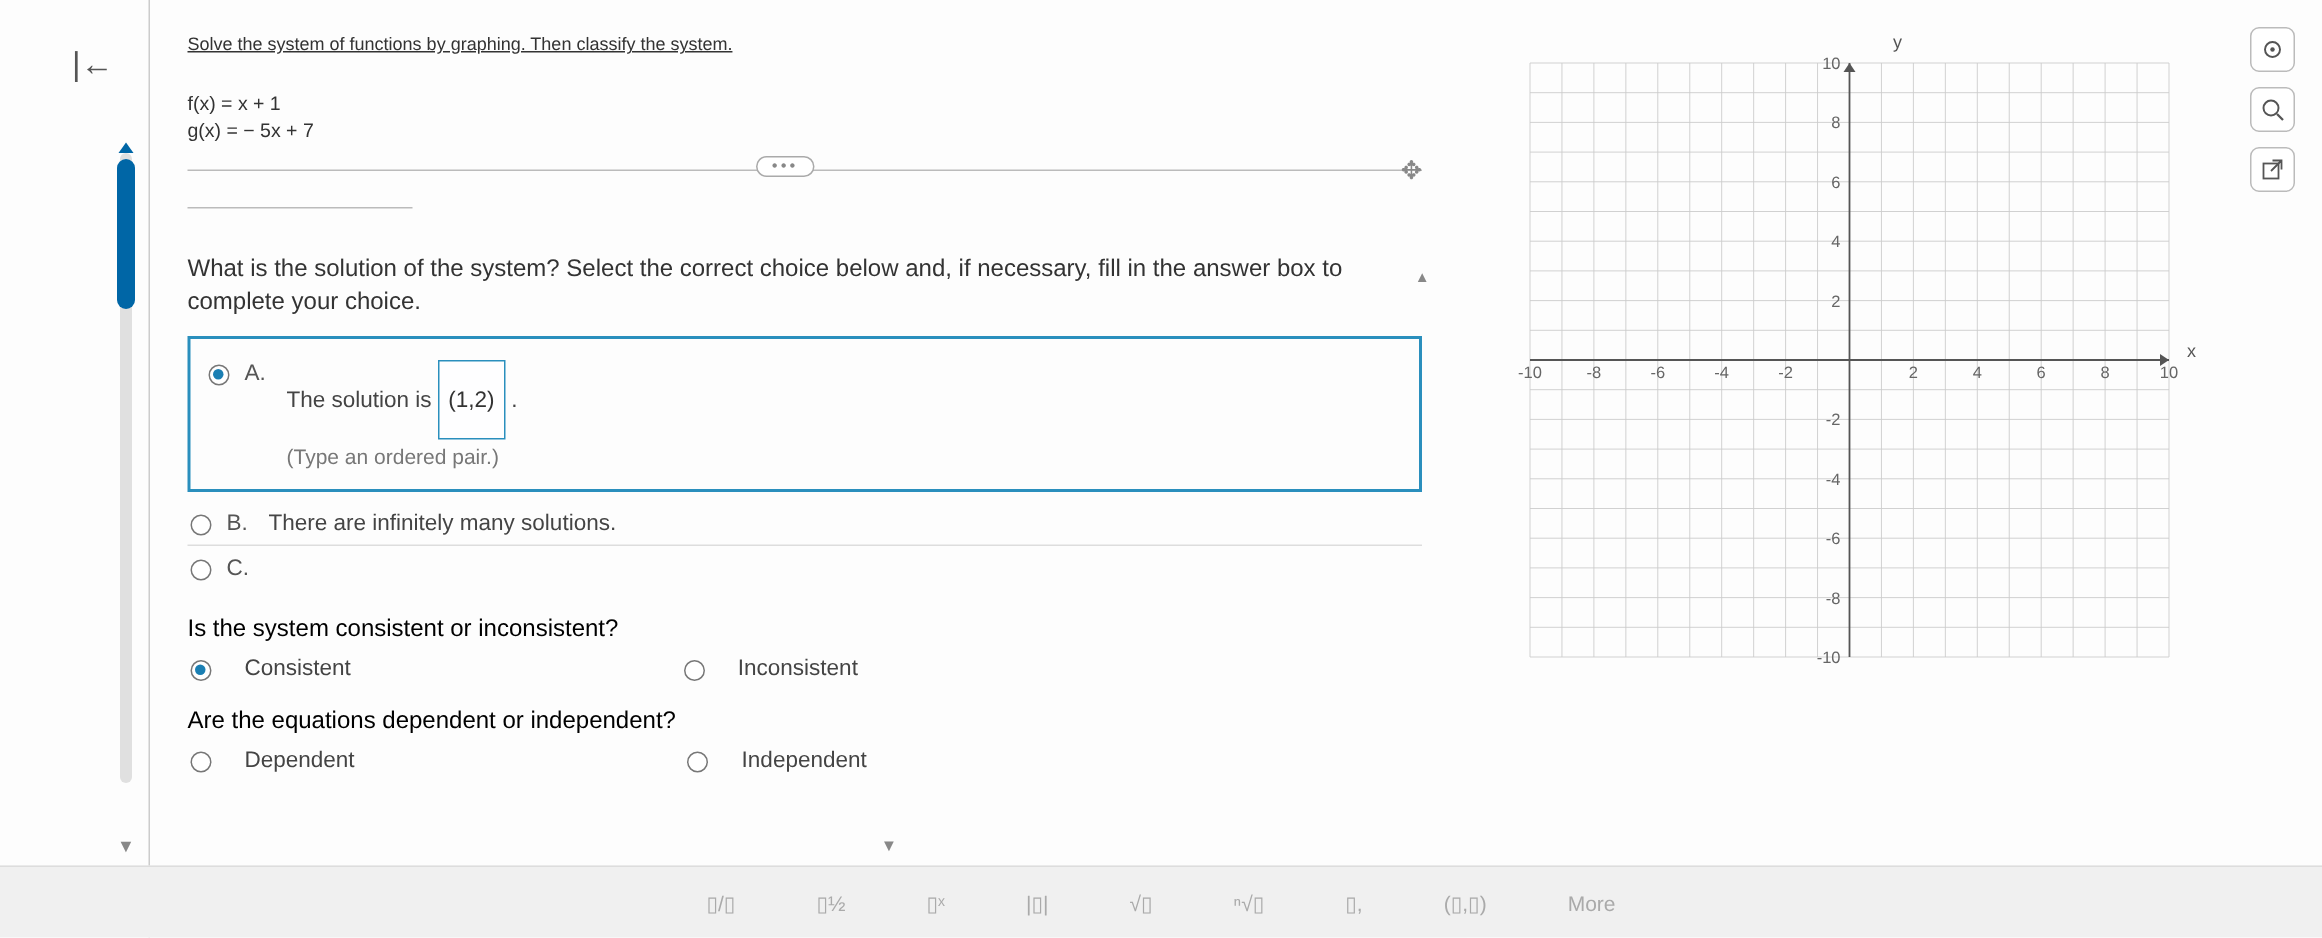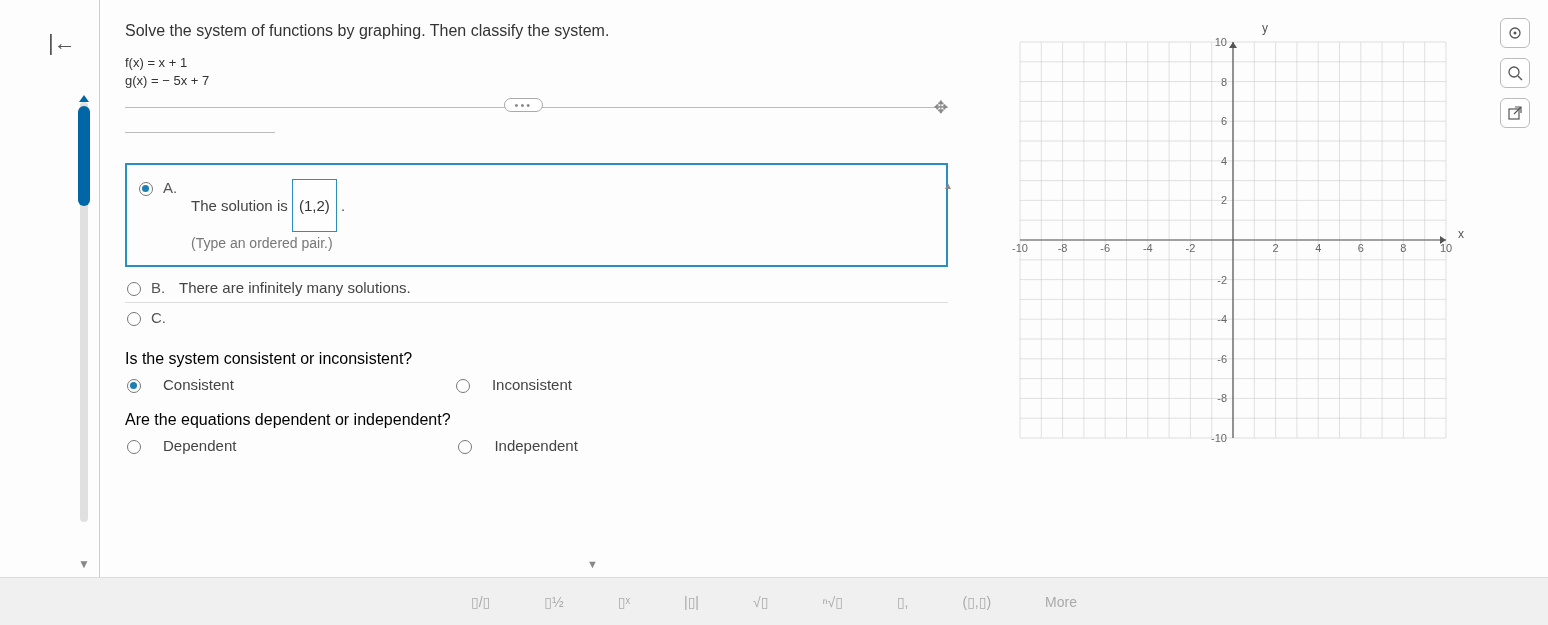--- a/index.html
+++ b/index.html
@@ -54,21 +54,21 @@
     top: 106px; left: 78px;
     width: 12px; height: 100px;
     background: #0066a6;
     border-radius: 6px;
   }
   .main-col {
     flex: 1;
     padding: 22px 30px 10px 25px;
     position: relative;
   }
-  .prompt { font-size: 16px; color: #333; margin-bottom: 14px; }
+  .prompt { font-size: 12px; color: #333; margin-bottom: 24px; text-decoration: underline; }
   .eqs { font-size: 13px; color: #333; margin-bottom: 18px; line-height: 1.35; }
   .hr-wrap {
     position: relative; margin: 10px 0 30px 0;
   }
   .hr { border: none; border-top: 1px solid #bbb; }
   .hr-overline { position:absolute; top:-8px; left:0; width:150px; border-top:1px solid #bbb;}
   .dots-pill {
     position: absolute; left: 46%; top: -9px;
     background: #fff; border: 1px solid #aaa; border-radius: 10px;
     padding: 0 10px; font-size: 11px; color: #888; letter-spacing: 2px;
@@ -166,20 +166,21 @@
 
     <div class="hr-wrap">
       <hr class="hr">
       <span class="dots-pill">•••</span>
       <span class="move-arrows">✥</span>
     </div>
     <div class="hr-overline" style="position:relative;top:-6px;margin-bottom:24px;"></div>
 
     <span class="mini-tri" style="top:180px; right:25px;">▲</span>
 
+    <div class="subprompt">What is the solution of the system? Select the correct choice below and, if necessary, fill in the answer box to complete your choice.</div>
 
     <div class="choice-box">
       <div class="choice-row">
         <div class="radio checked"></div>
         <div class="choice-letter">A.</div>
         <div class="choice-body">
           <span>The solution is </span>
           <span class="answer-input">(1,2)</span>
           <span>.</span>
           <div class="hint">(Type an ordered pair.)</div>

